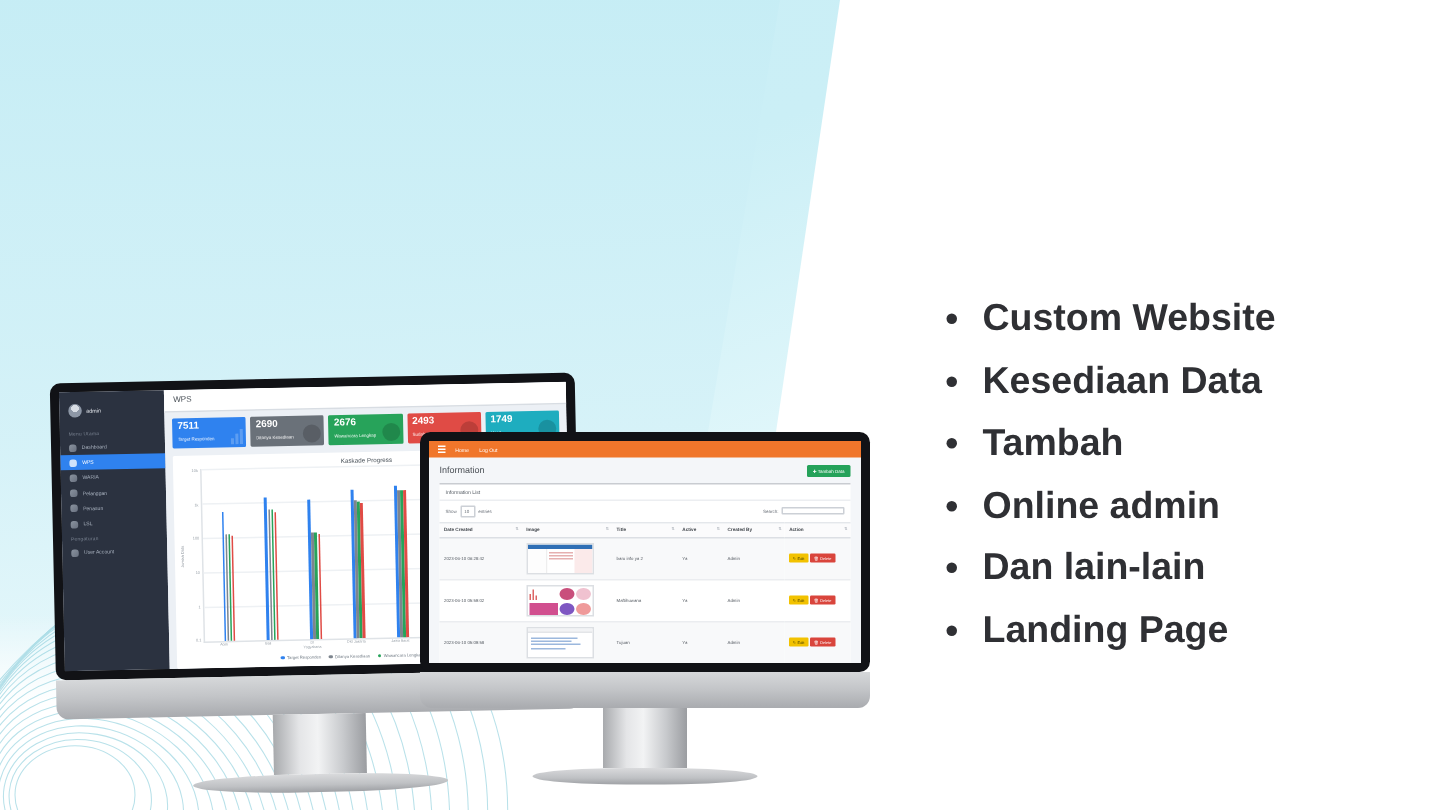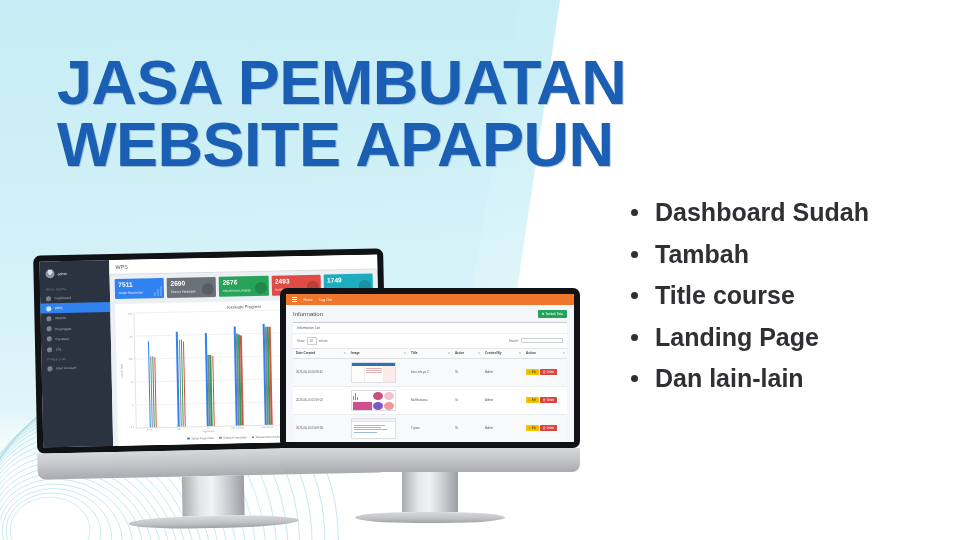--- a/index.html
+++ b/index.html
@@ -210,31 +210,28 @@
           <ellipse cx="190" cy="230" rx="190" ry="155.79999999999998" transform="rotate(100 190 230)"></ellipse>
           <ellipse cx="193.5" cy="232" rx="197.5" ry="161.95" transform="rotate(105 193.5 232)"></ellipse>
           <ellipse cx="197" cy="234" rx="205" ry="168.1" transform="rotate(110 197 234)"></ellipse>
           <ellipse cx="200.5" cy="236" rx="212.5" ry="174.25" transform="rotate(115 200.5 236)"></ellipse>
           <ellipse cx="204" cy="238" rx="220" ry="180.39999999999998" transform="rotate(120 204 238)"></ellipse>
           <ellipse cx="207.5" cy="240" rx="227.5" ry="186.54999999999998" transform="rotate(125 207.5 240)"></ellipse>
         </g>
     </svg>
   </div>
 
-  <h1 class="headline">
-    <span class="l1">JASA PEMBUATAN</span>
-    <span class="l2">WEBSITE APAPUN</span>
-  </h1>
 
   <ul class="bullets">
-    <li>Dashboard Sudah</li>
+    <li>Custom Website</li>
+    <li>Kesediaan Data</li>
     <li>Tambah</li>
-    <li>Title course</li>
+    <li>Online admin</li>
+    <li>Dan lain-lain</li>
     <li>Landing Page</li>
-    <li>Dan lain-lain</li>
   </ul>
 
   <div class="monitor" id="mon-left">
     <div class="bezel">
       <div class="screen">
 
         <div class="dash">
 
           <div class="dash-side">
             <div class="d-user">

